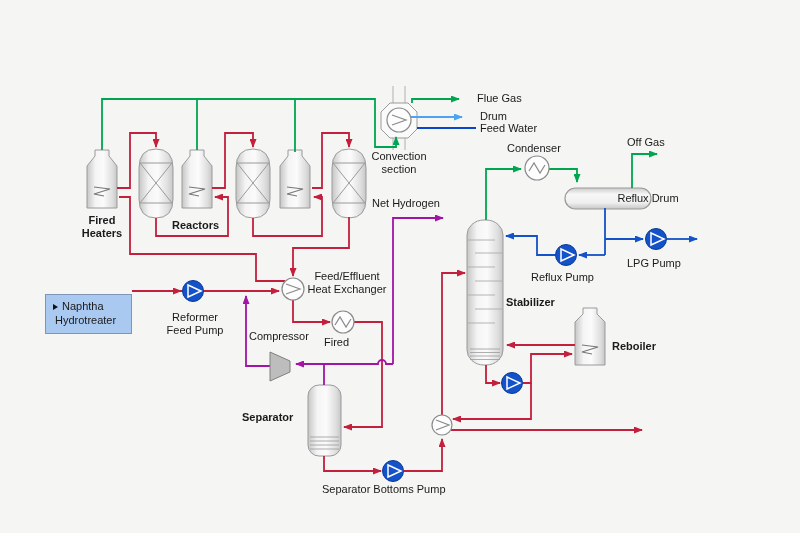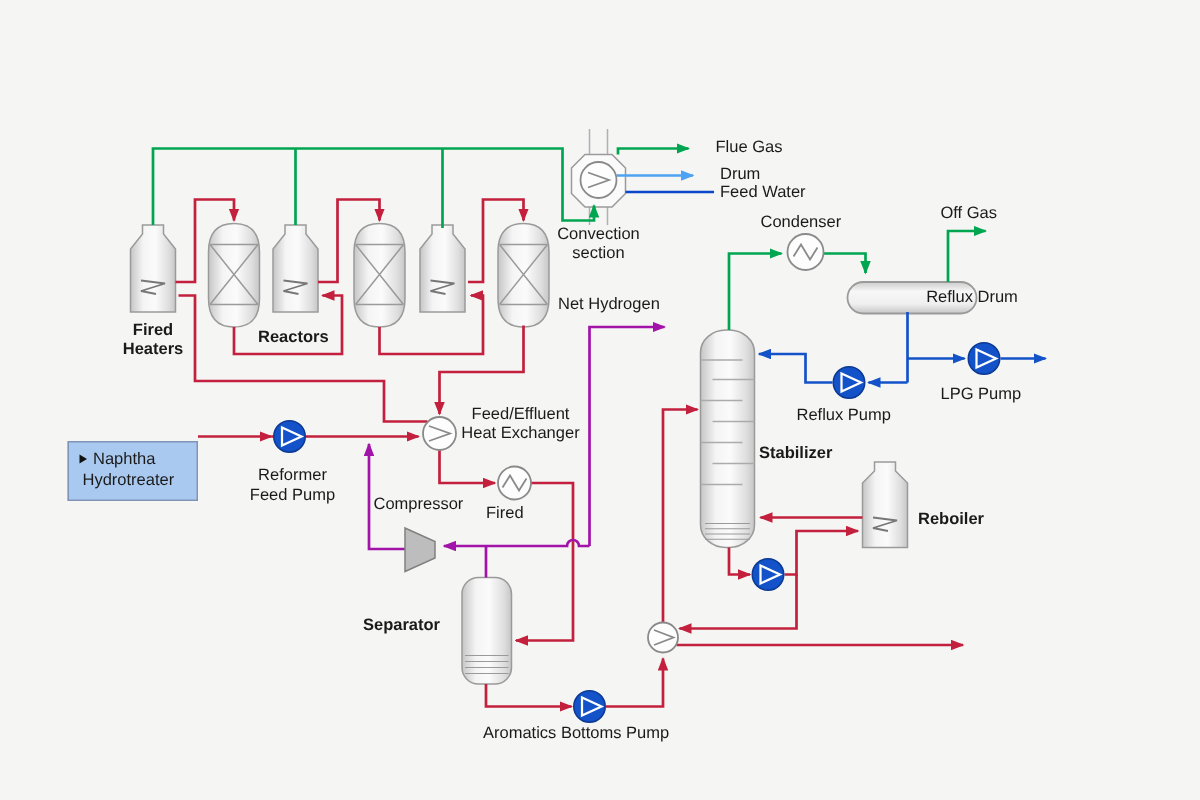--- a/index.html
+++ b/index.html
@@ -220,21 +220,21 @@
 <div class="lbl ctr b" style="left:62px;top:214px;width:80px;">Fired
 Heaters</div>
 <div class="lbl b" style="left:172px;top:219px;">Reactors</div>
 <div class="lbl ctr" style="left:155px;top:311px;width:80px;">Reformer
 Feed Pump</div>
 <div class="lbl ctr" style="left:301px;top:270px;width:92px;">Feed/Effluent
 Heat Exchanger</div>
 <div class="lbl" style="left:249px;top:330px;text-align:right;">Compressor</div>
 <div class="lbl" style="left:324px;top:336px;">Fired</div>
 <div class="lbl b" style="left:242px;top:411px;">Separator</div>
-<div class="lbl" style="left:322px;top:483px;">Aromatics Bottoms Pump</div>
+<div class="lbl" style="left:322px;top:483px;">Separator Bottoms Pump</div>
 <div class="lbl b" style="left:506px;top:296px;">Stabilizer</div>
 <div class="lbl b" style="left:612px;top:340px;">Reboiler</div>
 <div class="lbl" style="left:531px;top:271px;">Reflux Pump</div>
 <div class="lbl" style="left:627px;top:257px;">LPG Pump</div>
 
 
 <div class="pbox" style="left:45px;top:278px;width:87px;height:40px;">
   <div class="row"><span class="tri"></span><span>Naphtha</span></div>
   <div class="row indent"><span>Hydrotreater</span></div>
 </div>

